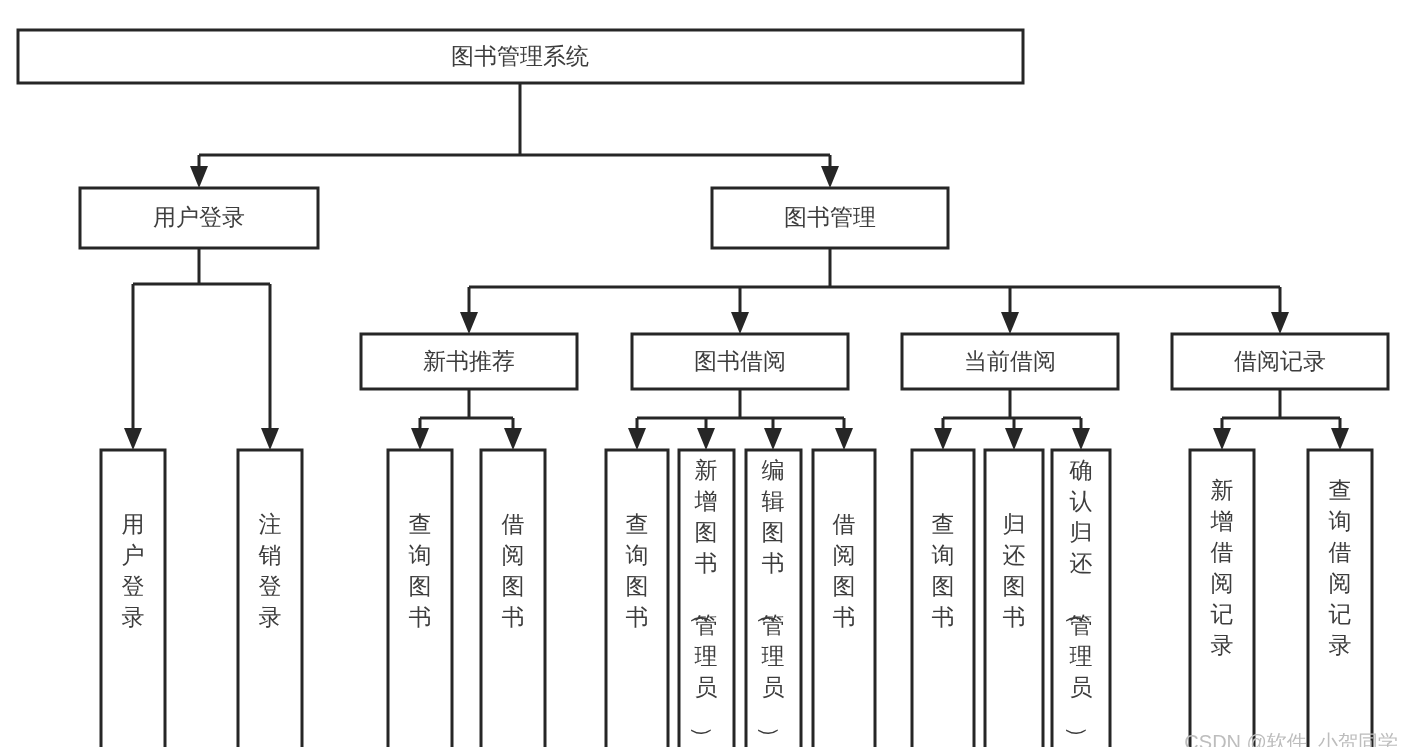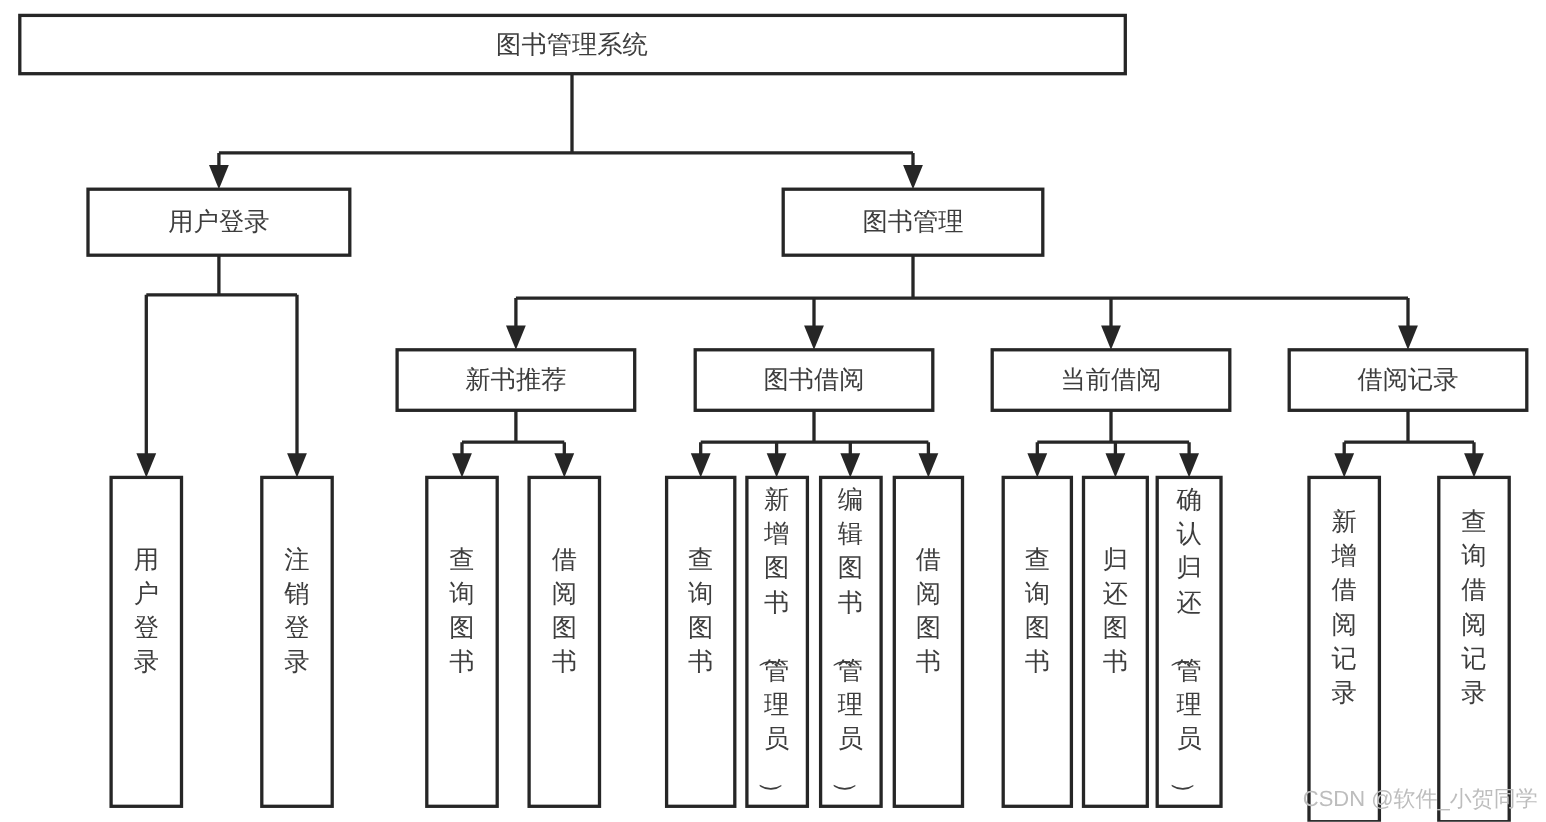--- a/index.html
+++ b/index.html
@@ -10,21 +10,21 @@
   body {
     width: 1405px;
     height: 747px;
     position: relative;
     overflow: hidden;
     font-family: "Liberation Sans", "DejaVu Sans", sans-serif;
   }
   #diagram-root {
     position: absolute;
     left: 0;
-    top: 0;
+    top: 16px;
     width: 1405px;
     height: 714px;
   }
   svg { display: block; }
 
   .node-rect {
     fill: #ffffff;
     stroke: #262626;
     stroke-width: 3;
   }

